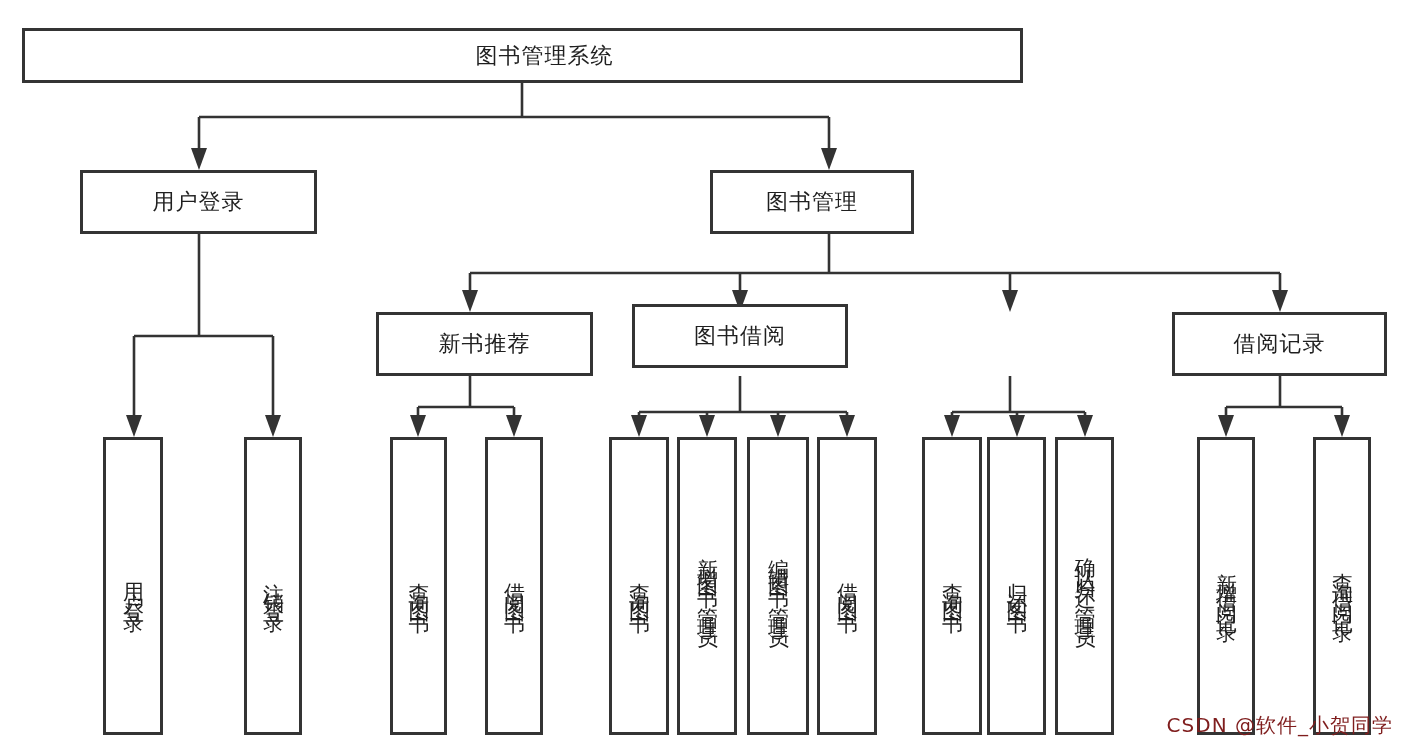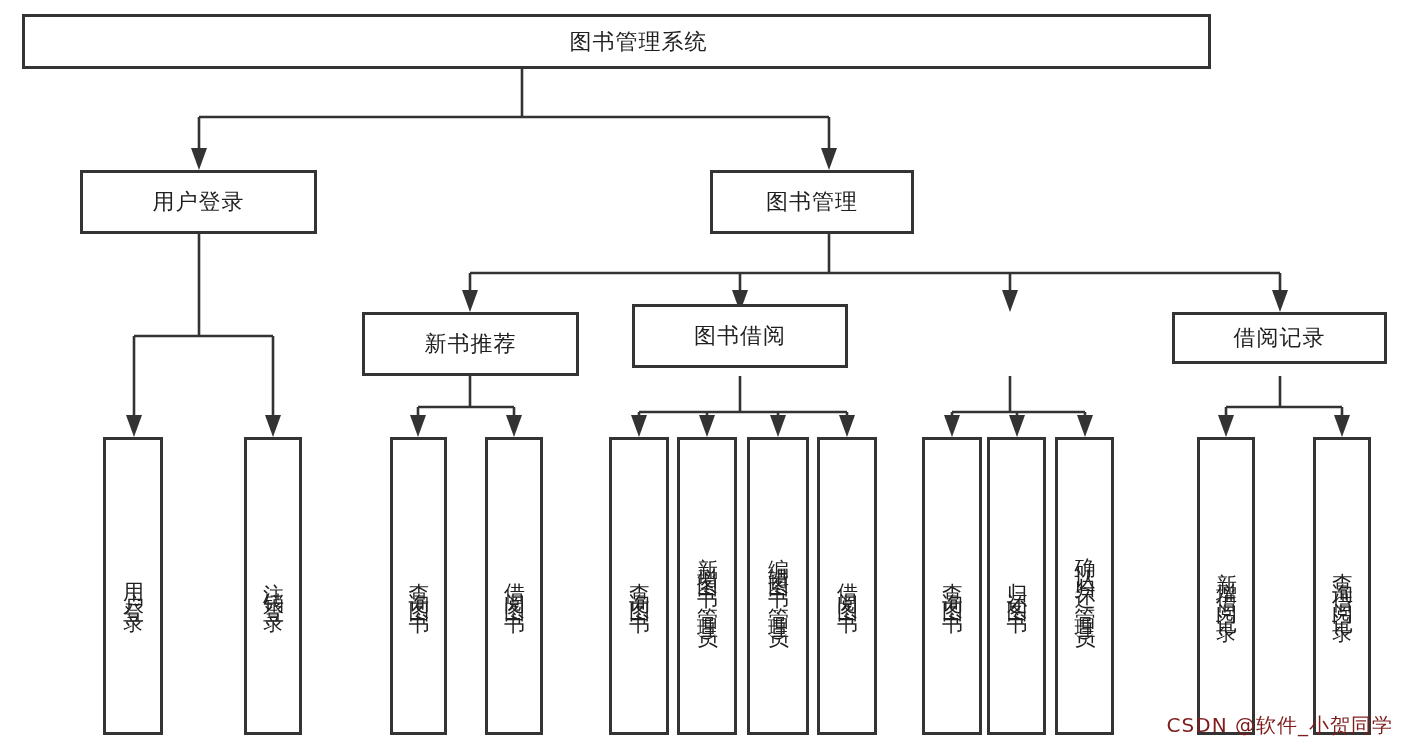--- a/index.html
+++ b/index.html
@@ -96,38 +96,38 @@
 
       <polygon points="944,415 960,415 952,437"></polygon>
       <polygon points="1009,415 1025,415 1017,437"></polygon>
       <polygon points="1077,415 1093,415 1085,437"></polygon>
 
       <polygon points="1218,415 1234,415 1226,437"></polygon>
       <polygon points="1334,415 1350,415 1342,437"></polygon>
     </g>
   </svg>
 
-  <div class="box hbox" style="left:22px;top:14px;width:1189px;height:55px;padding-left:44px;">
+  <div class="box hbox" style="left:22px;top:28px;width:1001px;height:55px;padding-left:44px;">
     <span>图书管理系统</span>
   </div>
 
   <div class="box hbox" style="left:80px;top:170px;width:237px;height:64px;">
     <span>用户登录</span>
   </div>
   <div class="box hbox" style="left:710px;top:170px;width:204px;height:64px;">
     <span>图书管理</span>
   </div>
 
-  <div class="box hbox" style="left:362px;top:312px;width:217px;height:64px;text-align:right;">
+  <div class="box hbox" style="left:376px;top:312px;width:217px;height:64px;text-align:right;">
     <span>新书推荐</span>
   </div>
   <div class="box hbox" style="left:632px;top:304px;width:216px;height:64px;">
     <span>图书借阅</span>
   </div>
-  <div class="box hbox" style="left:1172px;top:312px;width:215px;height:52px;">
+  <div class="box hbox" style="left:1172px;top:312px;width:215px;height:64px;">
     <span>借阅记录</span>
   </div>
 
   <div class="box vbox" style="left:103px;top:437px;width:60px;height:298px;">
     <span class="vt">用户登录</span>
   </div>
   <div class="box vbox" style="left:244px;top:437px;width:58px;height:298px;">
     <span class="vt">注销登录</span>
   </div>
 

